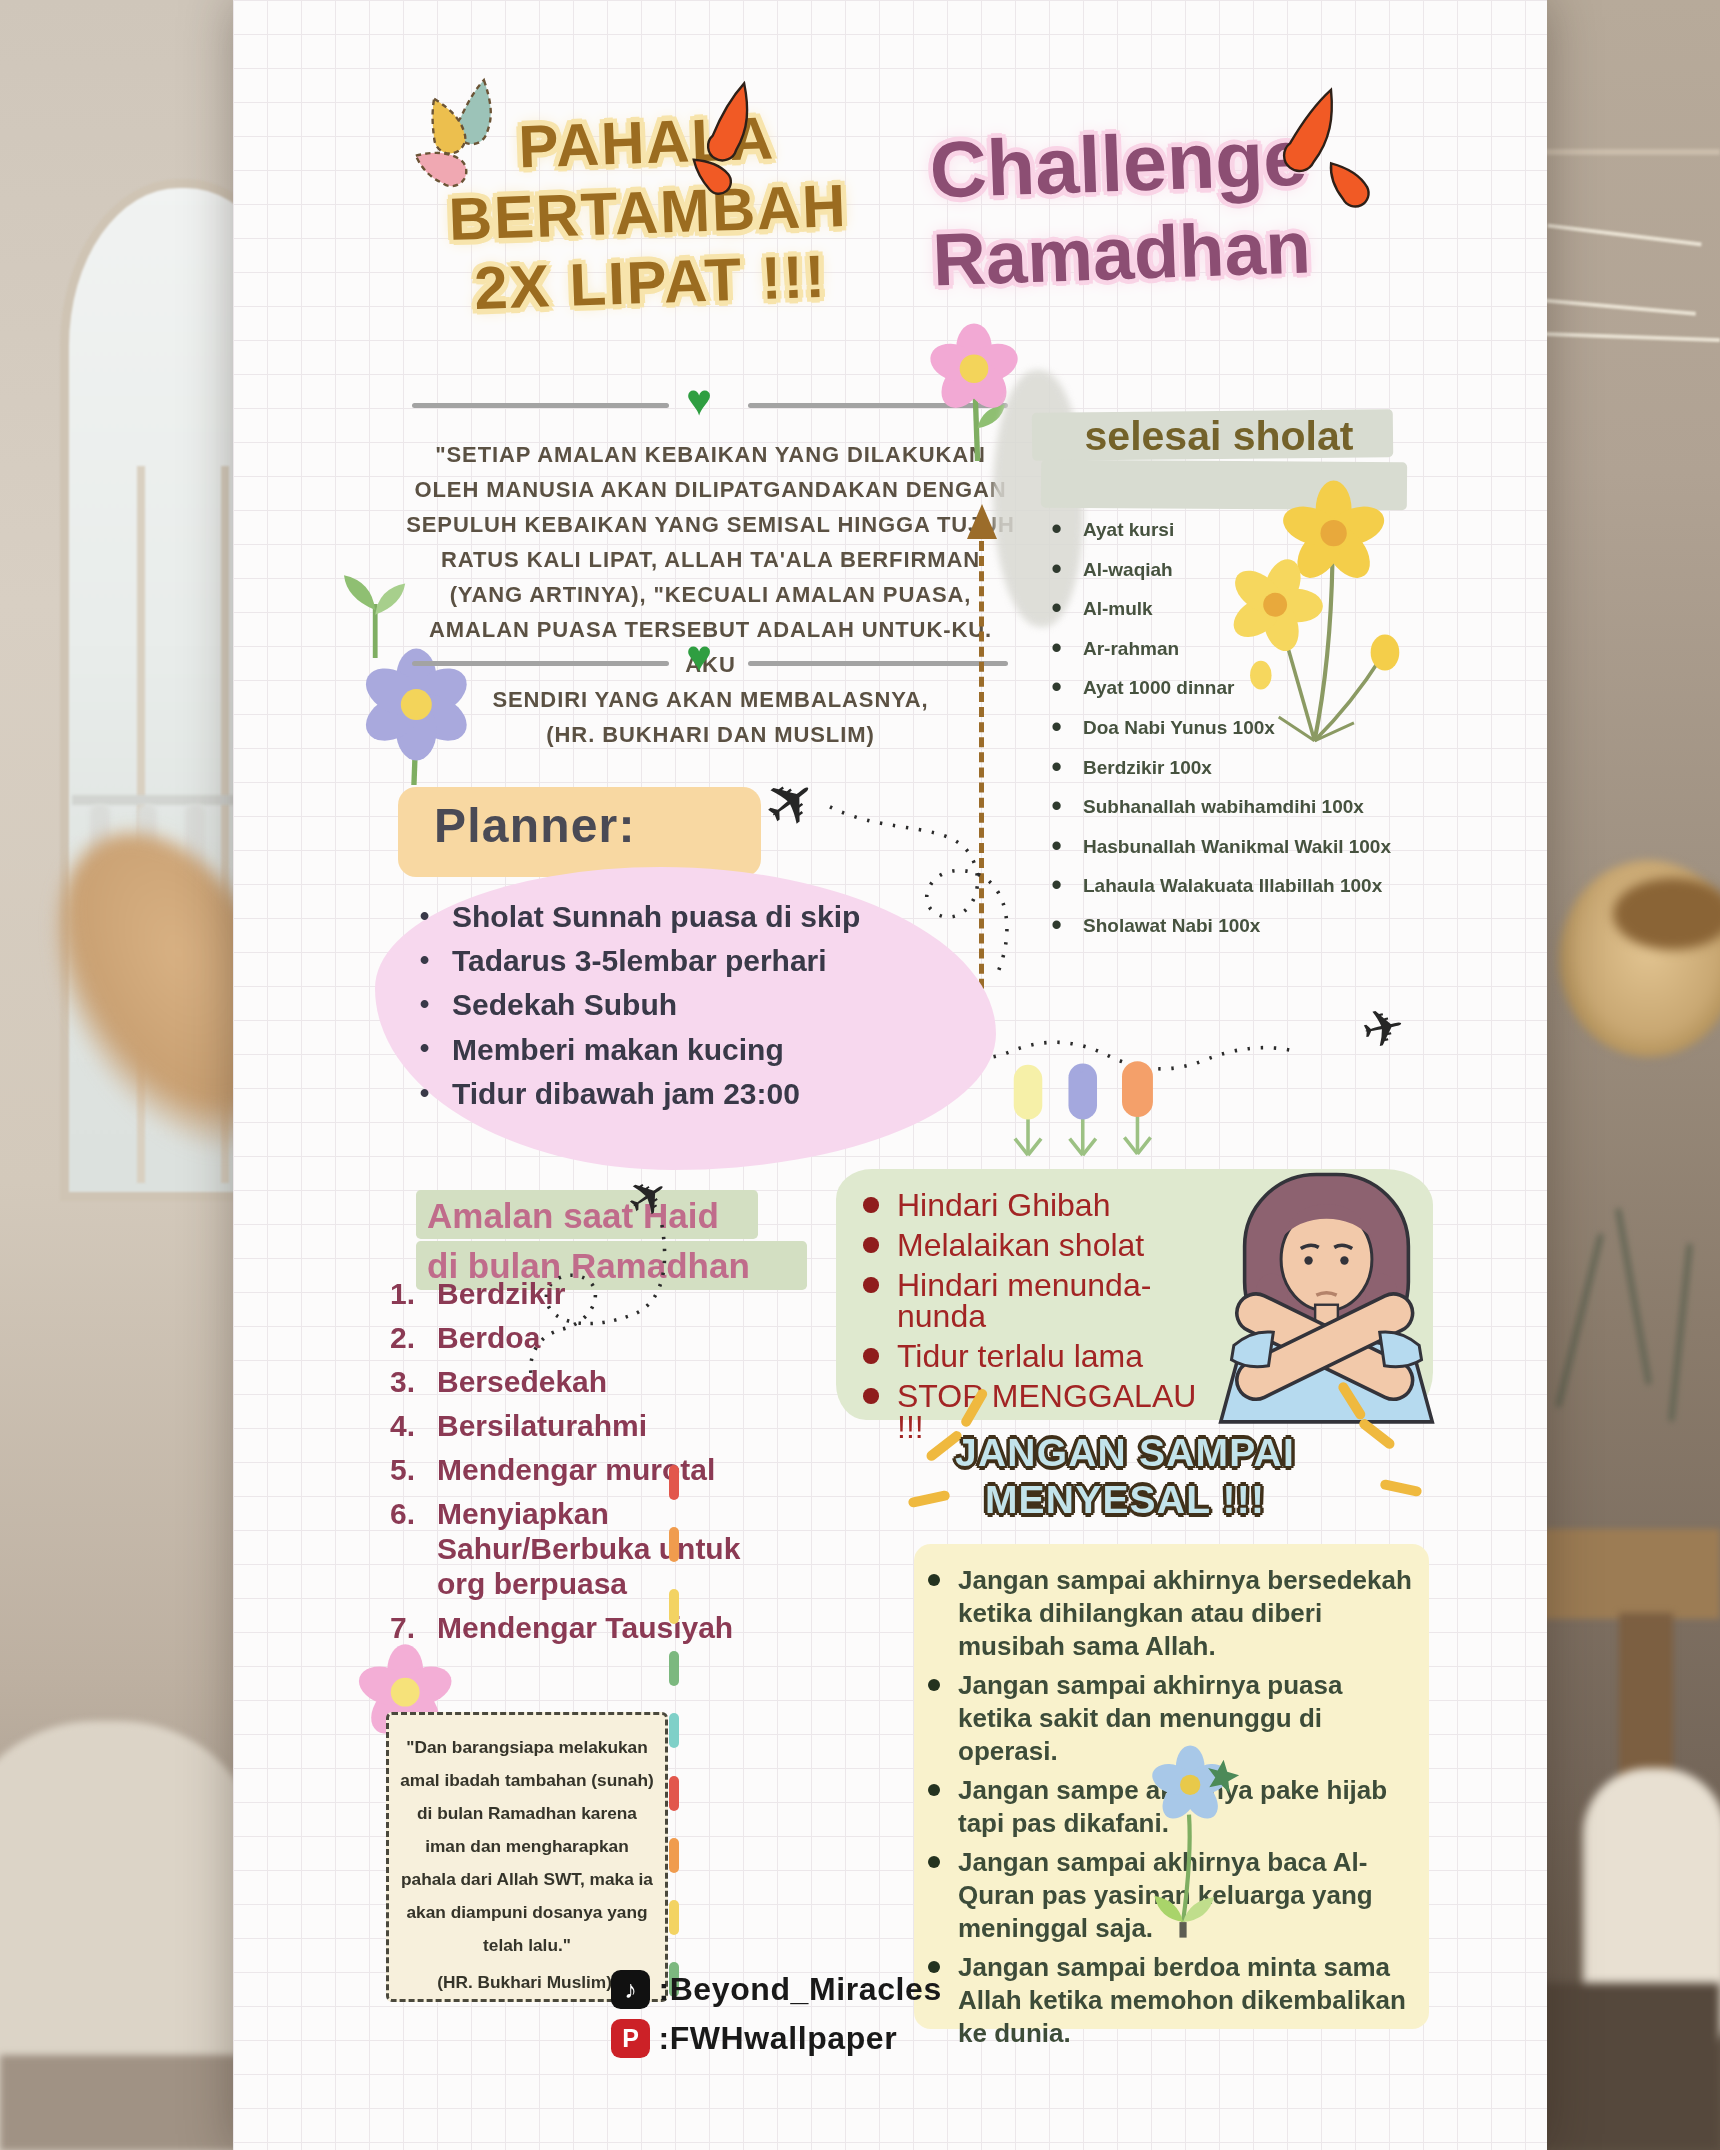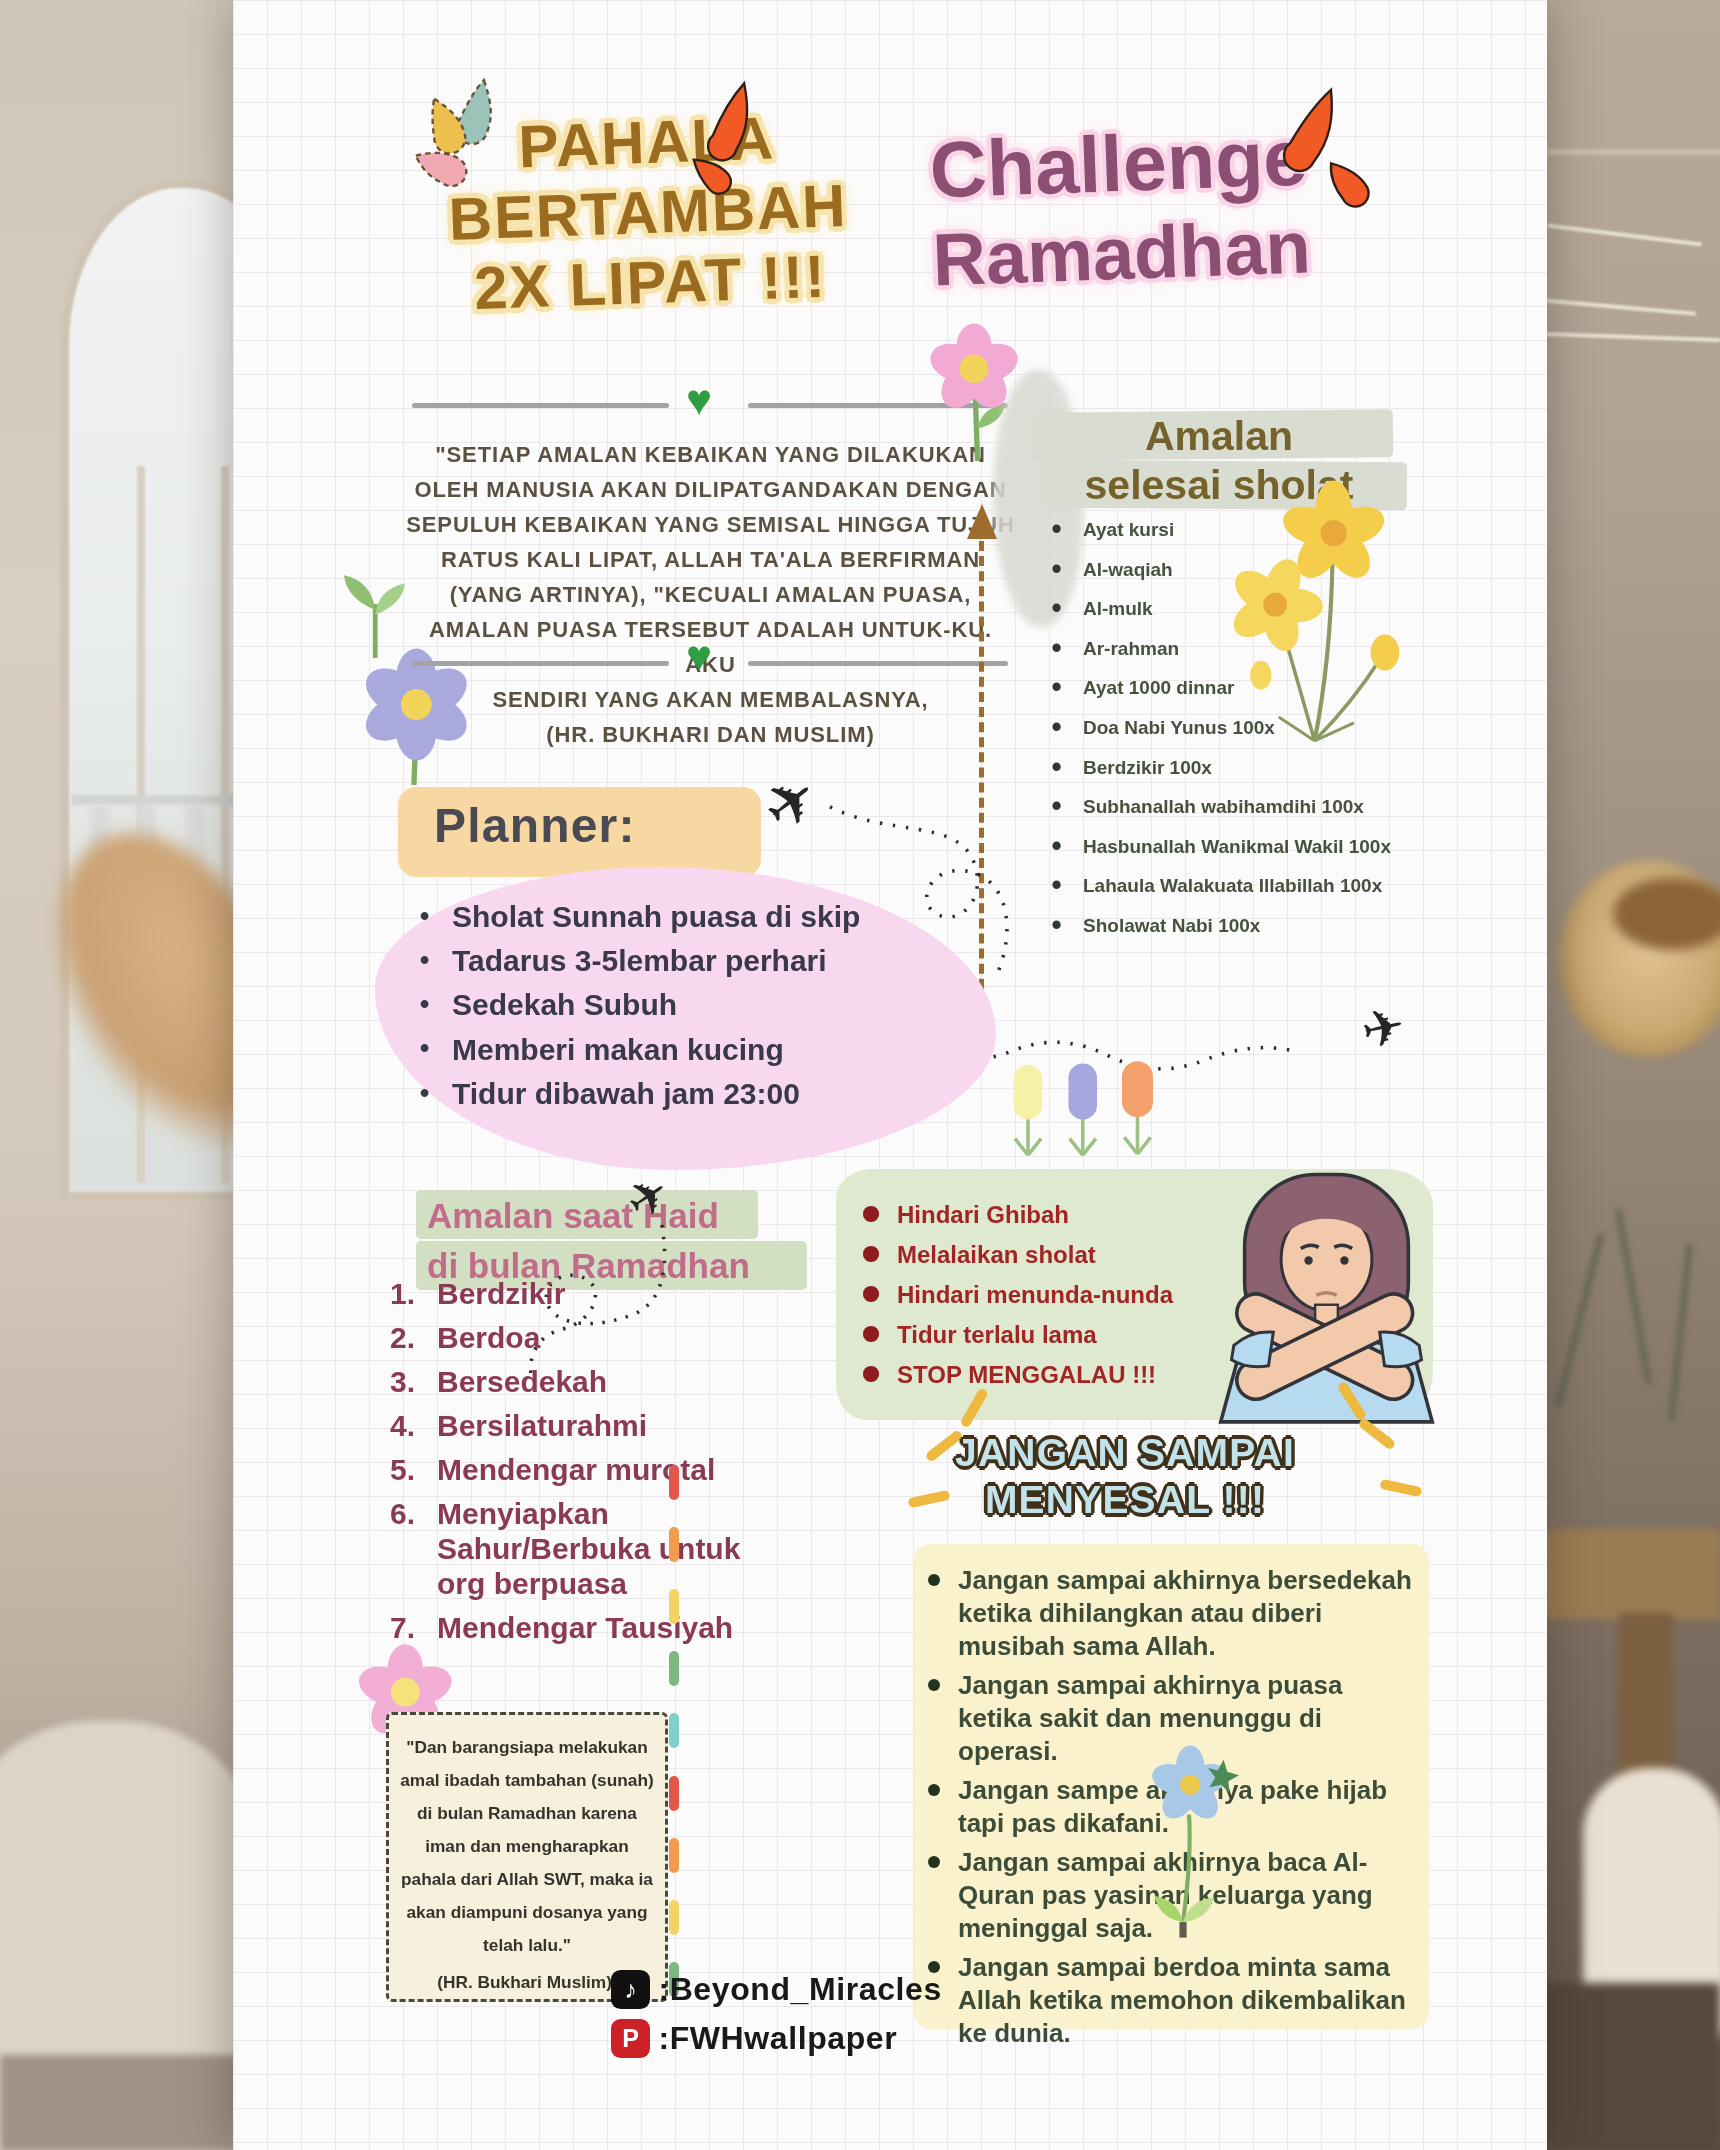--- a/index.html
+++ b/index.html
@@ -101,21 +101,21 @@
     font-size:35px;line-height:50px;}
   .haid-head span{display:block;}
   .haid-list{left:157px;top:1276px;width:358px;font-size:30px;font-weight:bold;color:#8b3a54;
     counter-reset:haid;}
   .haid-list li{position:relative;counter-increment:haid;padding-left:47px;line-height:35px;margin-bottom:9px;}
   .haid-list li::before{content:counter(haid) ".";position:absolute;left:0;top:0;}
 
   
   .green-box{left:603px;top:1169px;width:597px;height:251px;background:#dfe9cf;
     border-radius:36px 48px 42px 30px/30px 36px 48px 36px;}
-  .avoid-list{left:628px;top:1190px;width:346px;font-size:24px;font-weight:bold;color:#a22424;margin-top:9px;}
+  .avoid-list{left:628px;top:1190px;width:346px;font-size:32px;font-weight:normal;color:#a22424;}
   .avoid-list li{position:relative;padding-left:36px;line-height:31px;margin-bottom:9px;}
   .avoid-list li::before{content:"";position:absolute;left:2.4px;top:7.2px;width:15.5px;height:15.5px;
     border-radius:50%;background:#8f1d1d;}
 
   
   .jangan-head{left:695px;top:1429px;width:394px;text-align:center;font-weight:bold;
     font-size:39px;line-height:47px;color:#c2e3ea;letter-spacing:1.2px;
     text-shadow:-3.6px 0 #40301a,3.6px 0 #40301a,0 -3.6px #40301a,0 3.6px #40301a,
       -2.4px -2.4px #40301a,2.4px 2.4px #40301a,-2.4px 2.4px #40301a,2.4px -2.4px #40301a;}
   .jangan-head span{display:block;}
@@ -264,21 +264,20 @@
     <div class="abs divline" style="left:179px;top:661px;width:257px;"></div>
     <div class="abs heart" style="left:453px;top:634px;">♥</div>
     <div class="abs divline" style="left:515px;top:661px;width:260px;"></div>
 
     <div class="abs v-arrow-head"></div>
     <div class="abs v-arrow-line"></div>
 
     <div class="abs hl-strip" style="left:799px;top:411px;width:361px;height:48px;transform:rotate(-0.6deg);"></div>
     <div class="abs hl-strip" style="left:808px;top:461px;width:366px;height:48px;transform:rotate(0.4deg);"></div>
     <div class="abs sholat-head">
-      <span>Amalan</span>
       <span>selesai sholat</span>
     </div>
 
     <ul class="abs plainlist sholat-list">
       <li>Ayat kursi</li>
       <li>Al-waqiah</li>
       <li>Al-mulk</li>
       <li>Ar-rahman</li>
       <li>Ayat 1000 dinnar</li>
       <li>Doa Nabi Yunus 100x</li>

